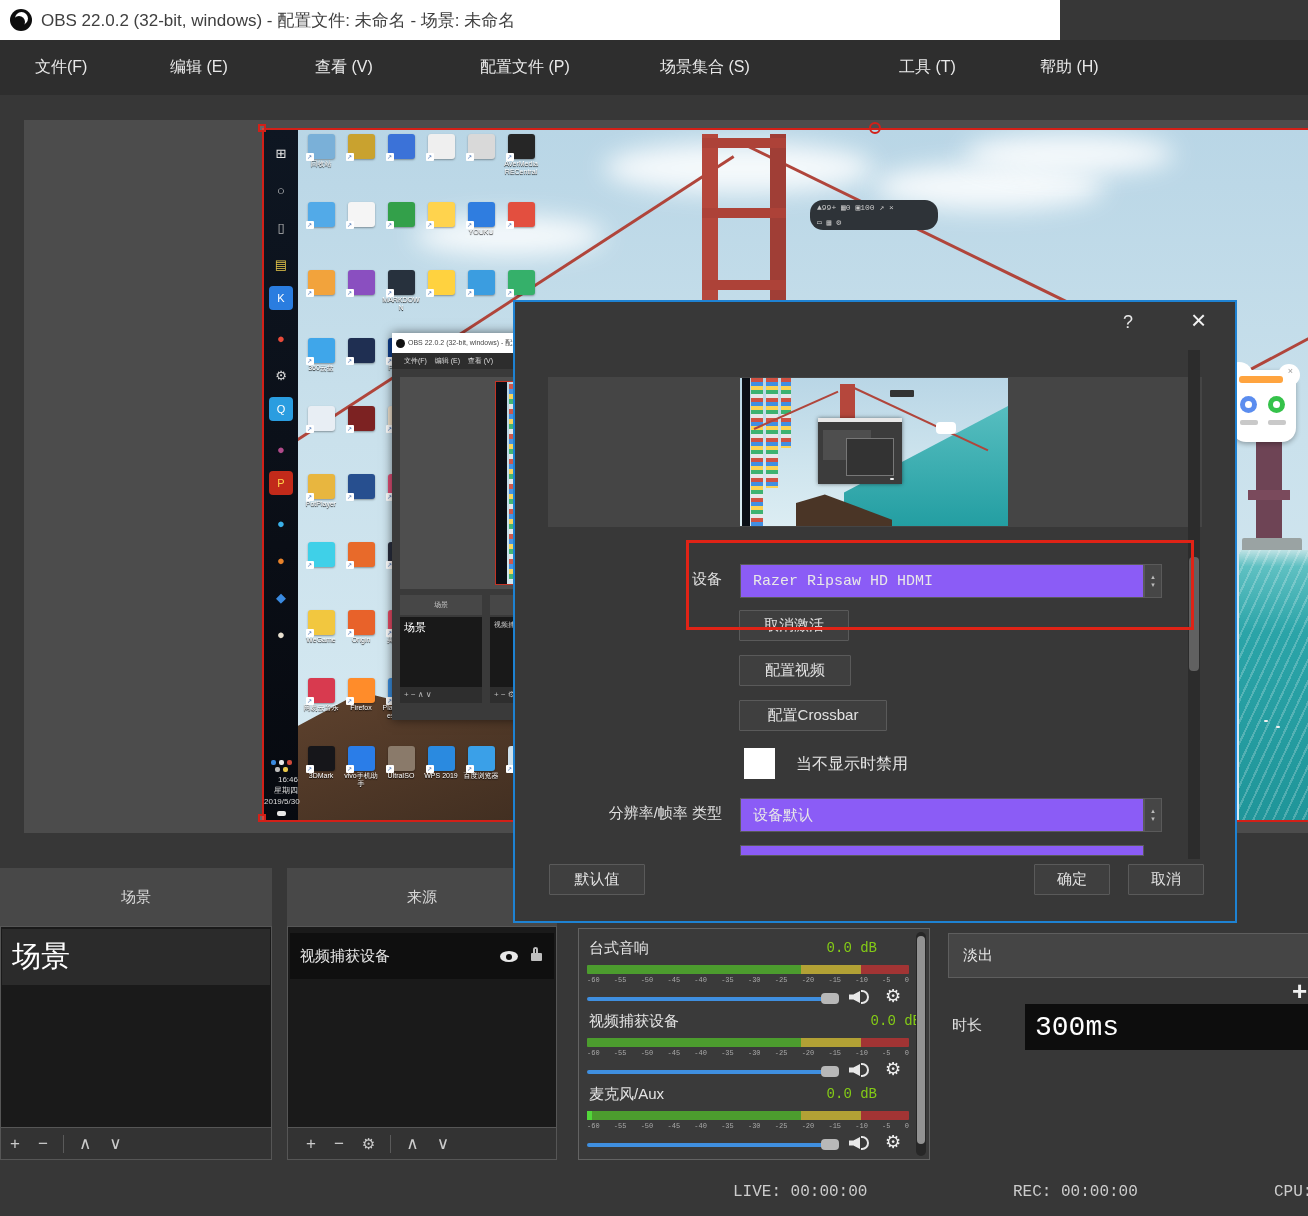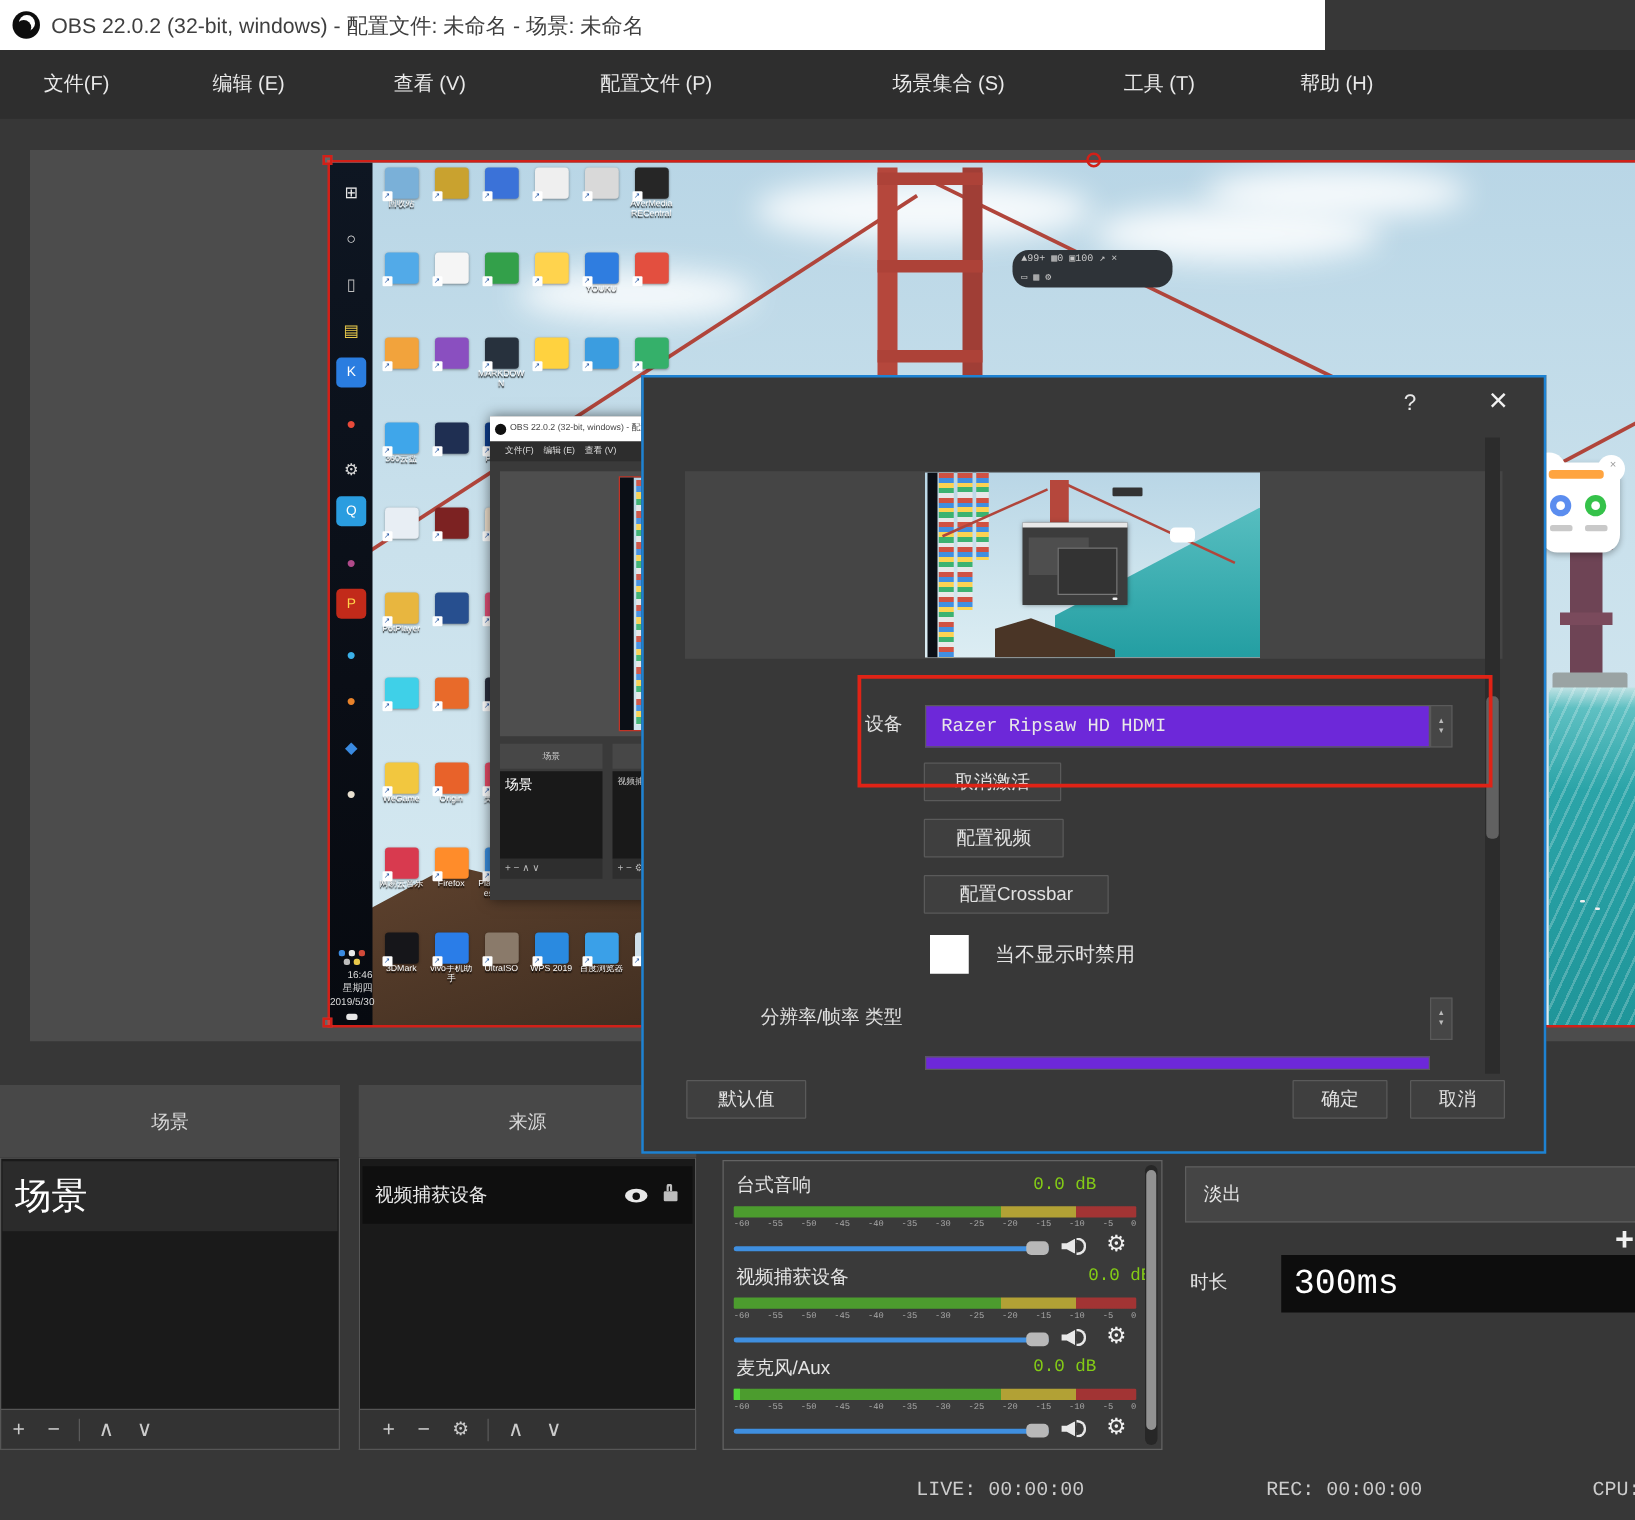--- a/index.html
+++ b/index.html
@@ -145,21 +145,21 @@
              display:flex;align-items:center;padding-left:12px}
   .dlg-logo{width:19px;height:19px;border-radius:50%;background:#f2f2f2;position:relative;margin-right:9px;flex:none}
   .dlg-logo::before{content:"";position:absolute;left:4px;top:3px;width:11px;height:11px;border-radius:50%;background:#060606}
   .dlg-logo::after{content:"";position:absolute;left:3px;top:6px;width:10px;height:10px;border-radius:50%;background:#f2f2f2}
   .dlg-help{position:absolute;left:608px;top:10px;color:#e8e8e8;font-size:18px}
   .dlg-close{position:absolute;left:676px;top:5px;color:#f2f2f2;font-size:26px;line-height:26px}
   .dlg-strip{position:absolute;left:33px;top:75px;width:654px;height:150px;background:#454545}
   .dlg-thumb{position:absolute;left:192px;top:1px;width:268px;height:148px;overflow:hidden;
              background:linear-gradient(180deg,#b9d6e6,#cfe5ee 60%,#dcedf3)}
   .dlg-lbl{position:absolute;color:#e0e0e0;font-size:15px}
-  .combo{position:absolute;background:#6d28d9;border:1px solid #5a5a5a;box-sizing:border-box;color:#e8e8e8;
+  .combo{position:absolute;background:#8b5cf6;border:1px solid #5a5a5a;box-sizing:border-box;color:#e8e8e8;
          font-size:15px;display:flex;align-items:center;padding-left:12px}
   .spin{position:absolute;width:18px;height:34px;background:#464646;border:1px solid #5a5a5a;box-sizing:border-box;
         display:flex;flex-direction:column;align-items:center;justify-content:center;font-size:7px;color:#bbb;line-height:8px}
   .dbtn{position:absolute;background:#3f3f3f;border:1px solid #5a5a5a;box-sizing:border-box;color:#e2e2e2;font-size:15px;
         display:flex;align-items:center;justify-content:center;border-radius:1px}
   .dlg-check{position:absolute;left:229px;top:446px;width:31px;height:31px;background:#fff}
   .dlg-chklbl{position:absolute;left:281px;top:452px;color:#e2e2e2;font-size:16px}
   .dlg-scroll{position:absolute;left:673px;top:48px;width:12px;height:509px;background:#2c2c2c}
   .dlg-thm{position:absolute;left:674px;top:255px;width:10px;height:114px;background:#616161;border-radius:4px}
   .annot{position:absolute;left:171px;top:238px;width:508px;height:90px;border:3px solid #e02316;box-sizing:border-box;
@@ -185,21 +185,21 @@
 <div class="titlebar">
   <div class="obs-logo"></div>
   <div class="titletext">OBS 22.0.2 (32-bit, windows) - 配置文件: 未命名 - 场景: 未命名</div>
 </div>
 
 <div class="menubar">
   <div class="menu-item" style="left:29px">文件(F)</div>
   <div class="menu-item" style="left:164px">编辑 (E)</div>
   <div class="menu-item" style="left:309px">查看 (V)</div>
   <div class="menu-item" style="left:474px">配置文件 (P)</div>
-  <div class="menu-item" style="left:708px">场景集合 (S)</div>
+  <div class="menu-item" style="left:654px">场景集合 (S)</div>
   <div class="menu-item" style="left:893px">工具 (T)</div>
   <div class="menu-item" style="left:1034px">帮助 (H)</div>
 </div>
 
 <div class="preview">
   <div class="capture">
 
     <div class="cloud" style="left:340px;top:12px;width:270px;height:52px"></div>
     <div class="cloud" style="left:610px;top:34px;width:230px;height:46px"></div>
     <div class="cloud" style="left:150px;top:86px;width:190px;height:40px"></div>
@@ -712,20 +712,23 @@
     </div>
 
   <div class="dbtn" style="left:224px;top:308px;width:110px;height:31px">取消激活</div>
   <div class="dbtn" style="left:224px;top:353px;width:112px;height:31px">配置视频</div>
   <div class="dbtn" style="left:224px;top:398px;width:148px;height:31px">配置Crossbar</div>
 
   <div class="dlg-check"></div>
   <div class="dlg-chklbl">当不显示时禁用</div>
 
   <div class="dlg-lbl" style="left:40px;top:502px;width:167px;text-align:right">分辨率/帧率 类型</div>
+  <div class="combo" style="left:225px;top:496px;width:404px;height:34px">
+    <span>设备默认</span>
+  </div>
   <div class="spin" style="left:629px;top:496px">
       <span>▴</span>
       <span>▾</span>
     </div>
 
   <div class="combo" style="left:225px;top:543px;width:404px;height:11px"></div>
 
   <div class="dlg-scroll"></div>
   <div class="dlg-thm"></div>
 

